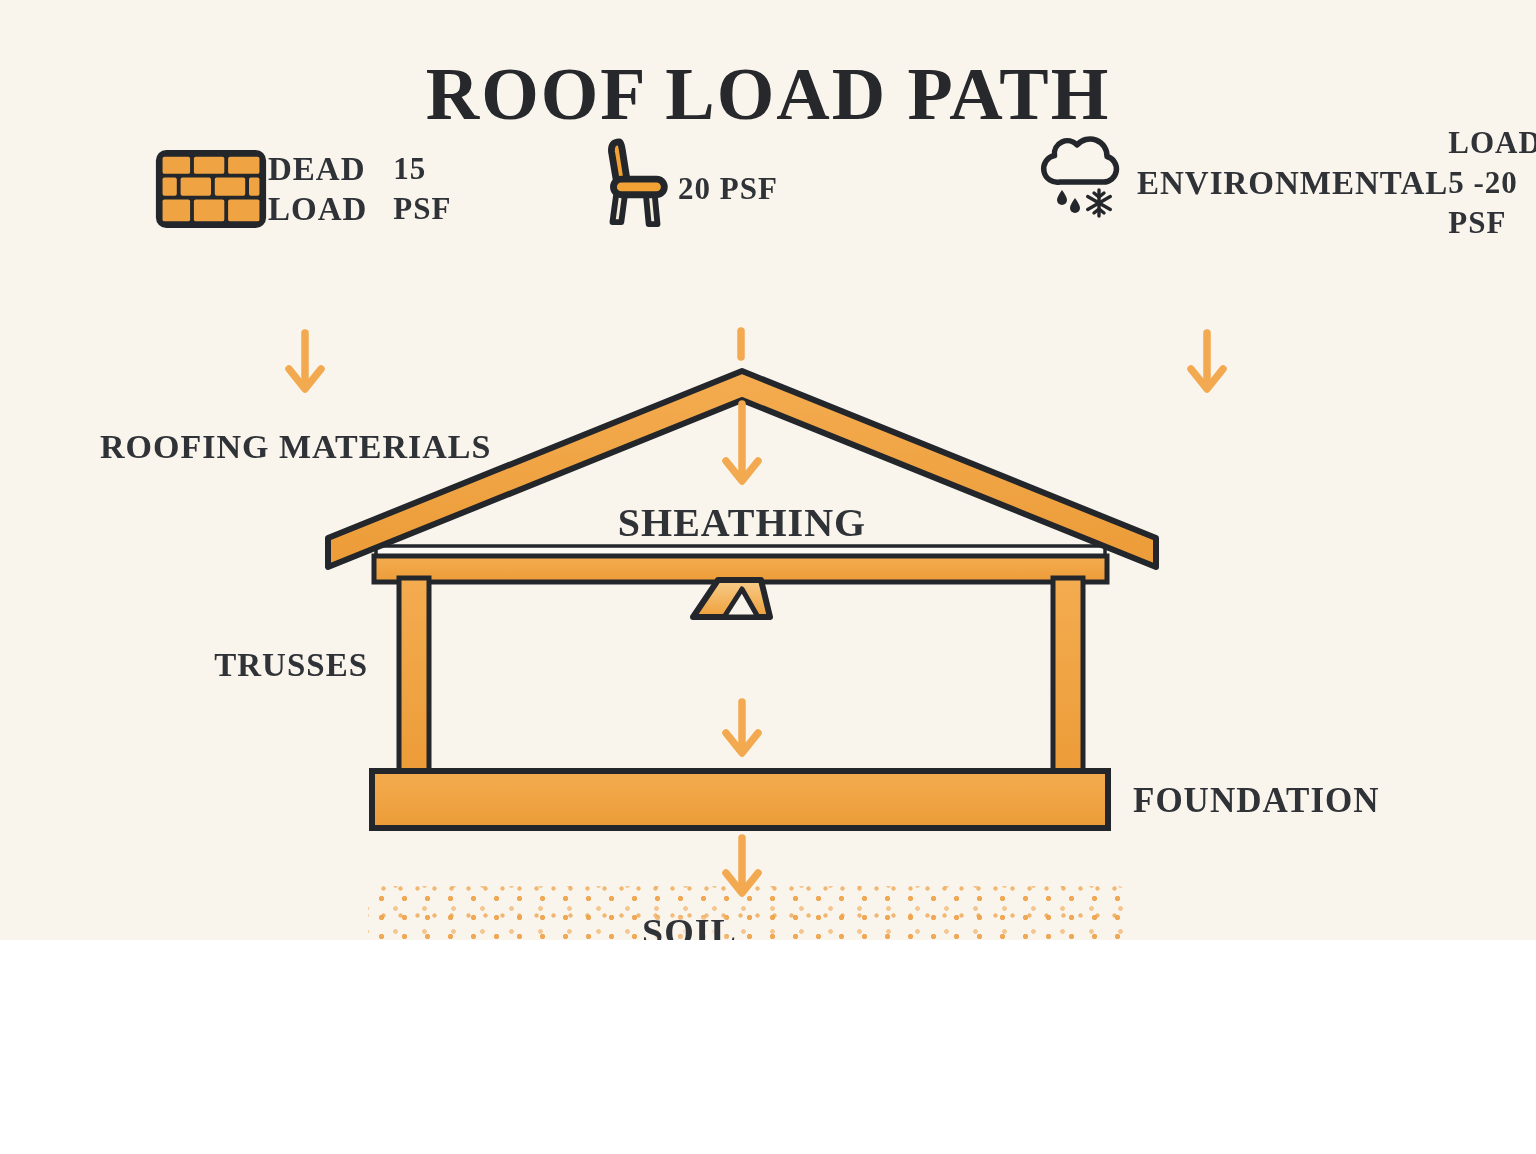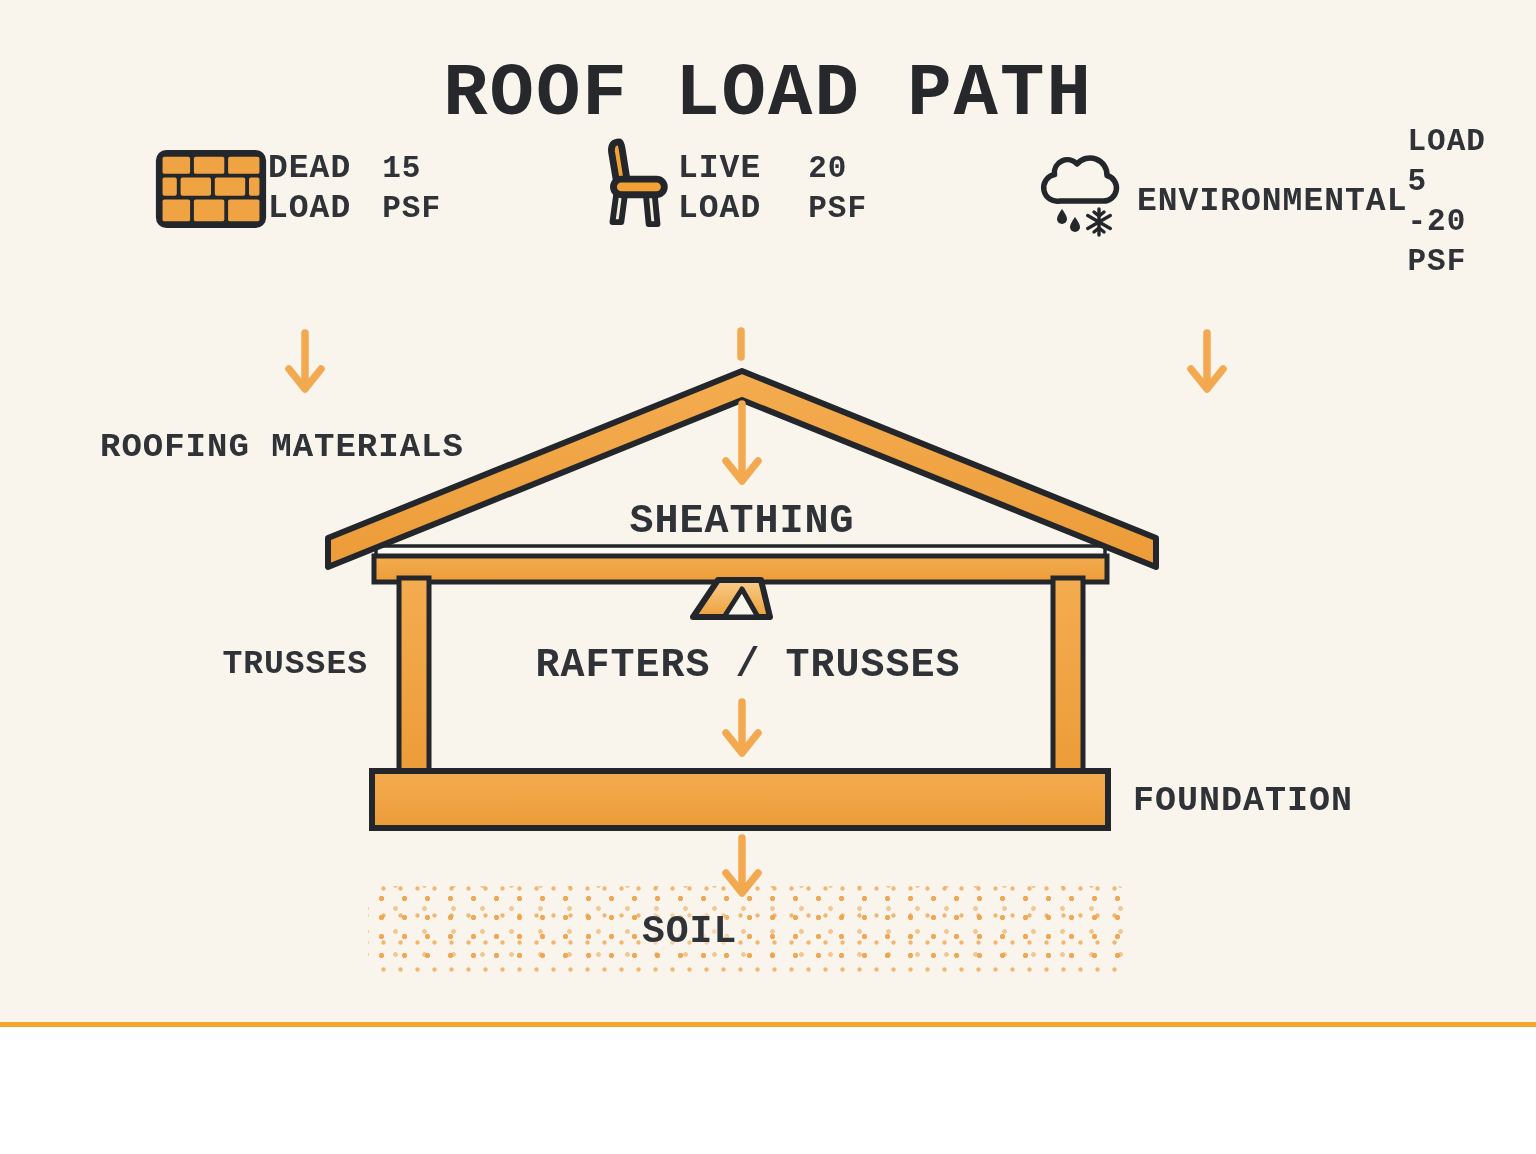--- a/index.html
+++ b/index.html
@@ -1,18 +1,18 @@
 <!DOCTYPE html>
 <html><head>
 <meta charset="utf-8">
 <style>
   html,body{margin:0;padding:0;background:#ffffff;}
   .stage{
-    position:relative;width:1536px;height:1154px;overflow:hidden;
-    font-family:Liberation Mono, monospace;background:#4c1d95;
+    position:relative;width:1536px;height:940px;overflow:hidden;
+    font-family:Liberation Serif, serif;background:#4c1d95;
   }
   .canvas{position:absolute;left:0;top:0;width:1536px;height:1022px;background:#FAF5EC;}
   .divider{position:absolute;left:0;top:1022px;width:1536px;height:5px;background:#F2A62E;}
   .footer{position:absolute;left:0;top:1027px;width:1536px;height:127px;background:#ffffff;}
 
   .page-title{
     position:absolute;left:0;top:52px;width:100%;text-align:center;
     font-size:74px;font-weight:800;letter-spacing:2px;color:#26282C;
   }
 
@@ -82,21 +82,20 @@
             <path d="M 27,58 L 36,58 L 32,88 L 23,88 Z"></path>
             <path d="M 57,58 L 66,58 L 69,90 L 60,90 Z"></path>
           </g>
 
           <g fill="#F2A234" stroke="#23262B" stroke-width="7" stroke-linejoin="round">
             <path d="M 30,6 Q 21,6 22,16 L 27,46 L 38,46 L 33,14 Q 32,7 30,6 Z"></path>
             <rect x="24" y="44" width="52" height="16" rx="8"></rect>
           </g>
         </svg>
       </div>
-      <div class="load-name">LIVE LOAD</div>
       <div class="load-value">20 PSF</div>
     </div>
 
     <div class="load-block" style="left:1027px;top:122px;width:350px;">
       <div class="load-icon" style="height:108px;">
         <svg width="110" height="108" viewBox="0 0 110 108">
           <path d="M 33,60 H 76 A 13,13 0 0 0 80,34.5 A 17,17 0 0 0 50,23 A 13,13 0 0 0 27.5,33.5 A 13.5,13.5 0 0 0 33,60 Z" fill="none" stroke="#23262B" stroke-width="5.5" stroke-linejoin="round"></path>
           <g fill="#23262B">
             <path d="M 35,68 c 3,4.5 5,7.5 5,10 a 5,5 0 1 1 -10,0 c 0,-2.5 2,-5.5 5,-10 Z"></path>
             <path d="M 48,76 c 3,4.5 5,7.5 5,10 a 5,5 0 1 1 -10,0 c 0,-2.5 2,-5.5 5,-10 Z"></path>
@@ -169,21 +168,20 @@
           <path d="M 726,873 L 742,893 L 758,873"></path>
         </g>
       </g>
     </svg>
 
     <div class="dlabel lbl-roofing">ROOFING MATERIALS</div>
     <div class="dlabel lbl-sheathing">SHEATHING</div>
     <div class="dlabel lbl-rafters-side">
       <div>TRUSSES</div>
     </div>
-    <div class="dlabel lbl-rafters-center">RAFTERS / TRUSSES</div>
     <div class="dlabel lbl-foundation">FOUNDATION</div>
     <div class="dlabel lbl-soil">SOIL</div>
   </div>
 
   <div class="divider"></div>
 
   <div class="footer">
     
     
   </div>

